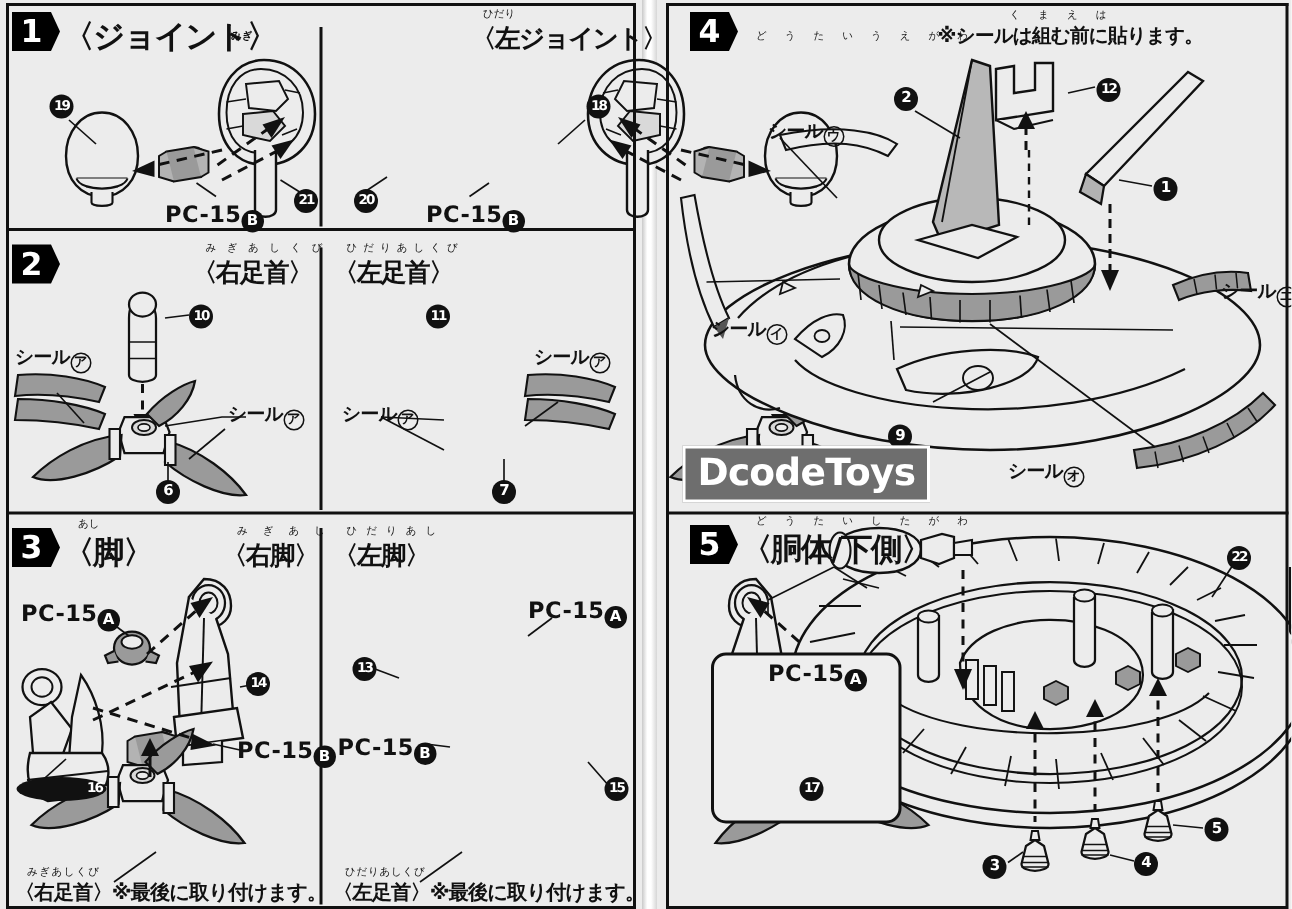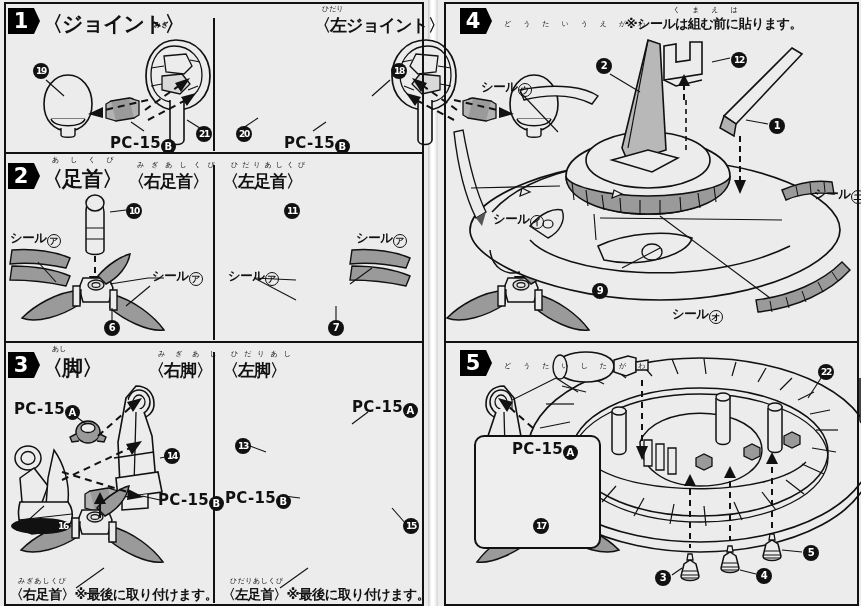--- a/index.html
+++ b/index.html
@@ -523,23 +523,20 @@
   <div class="lbl lbl-pc" style="left:110px;top:134px;">
     <span>PC-15</span><span class="circ">B</span>
   </div>
   <div class="bullet two" style="left:236px;top:126px;">20</div>
   <div class="bullet two" style="left:391px;top:63px;">18</div>
   <div class="lbl lbl-pc" style="left:284px;top:134px;">
     <span>PC-15</span><span class="circ">B</span>
   </div>
 
   <div class="step-badge" style="left:8px;top:163px;">2</div>
-  <div class="hdr hdr-main" style="left:42px;top:165px;">
-    <span class="ruby-wrap"><span class="ruby" style="left:10px;width:44px;text-align:left;letter-spacing:11px;">あしくび</span><span>〈足首〉</span></span>
-  </div>
   <div class="hdr hdr-sub" style="left:128px;top:170px;">
     <span class="ruby-wrap"><span class="ruby" style="left:9px;width:40px;text-align:left;letter-spacing:7px;">みぎあしくび</span><span>〈右足首〉</span></span>
   </div>
   <div class="hdr hdr-sub" style="left:222px;top:170px;">
     <span class="ruby-wrap"><span class="ruby" style="left:9px;width:48px;text-align:left;letter-spacing:4px;">ひだりあしくび</span><span>〈左足首〉</span></span>
   </div>
 
   <div class="bullet two" style="left:126px;top:203px;">10</div>
   <div class="bullet" style="left:104px;top:320px;">6</div>
   <div class="lbl lbl-seal" style="left:10px;top:230px;">
@@ -600,37 +597,38 @@
   </div>
   <div class="hdr hdr-note" style="left:625px;top:15px;">
     <span class="ruby-wrap"><span class="ruby" style="left:48px;width:66px;text-align:left;letter-spacing:12px;">くまえは</span><span>※シールは組む前に貼ります。</span></span>
   </div>
 
   <div class="bullet" style="left:596px;top:58px;">2</div>
   <div class="bullet two" style="left:731px;top:52px;">12</div>
   <div class="bullet" style="left:769px;top:118px;">1</div>
   <div class="bullet" style="left:592px;top:283px;">9</div>
 
-  <div class="lbl lbl-seal" style="left:481px;top:79px;">
+  <div class="lbl lbl-seal" style="left:512px;top:79px;">
     <span>シール</span><span class="circ-open">ウ</span>
   </div>
-  <div class="lbl lbl-seal" style="left:474px;top:211px;padding-left:19px;">
+  <div class="lbl lbl-seal" style="left:474px;top:211px;">
     <span>シール</span><span class="circ-open">イ</span>
   </div>
   <div class="lbl lbl-seal" style="left:784px;top:186px;padding-left:30px;">
     <span>シール</span><span class="circ-open">エ</span>
   </div>
   <div class="lbl lbl-seal" style="left:672px;top:306px;">
     <span>シール</span><span class="circ-open">オ</span>
   </div>
 
+  <div class="watermark" style="left:455px;top:297px;">DcodeToys</div>
 
   <div class="step-badge" style="left:460px;top:350px;">5</div>
   <div class="hdr hdr-main" style="left:494px;top:352px;">
-    <span class="ruby-wrap"><span class="ruby" style="left:10px;width:76px;text-align:left;letter-spacing:12px;">どうたいしたがわ</span></span>
+    <span class="ruby-wrap"><span class="ruby" style="left:10px;width:76px;text-align:left;letter-spacing:12px;">どうたいしたがわ</span><span>〈胴体/下側〉</span></span>
   </div>
 
   <div class="inset" style="left:474px;top:435px;width:123px;height:110px;"></div>
   <div class="lbl lbl-pc" style="left:512px;top:440px;">
     <span>PC-15</span><span class="circ">A</span>
   </div>
   <div class="bullet two" style="left:533px;top:518px;">17</div>
   <div class="bullet two" style="left:818px;top:364px;">22</div>
   <div class="bullet" style="left:655px;top:570px;">3</div>
   <div class="bullet" style="left:756px;top:568px;">4</div>

